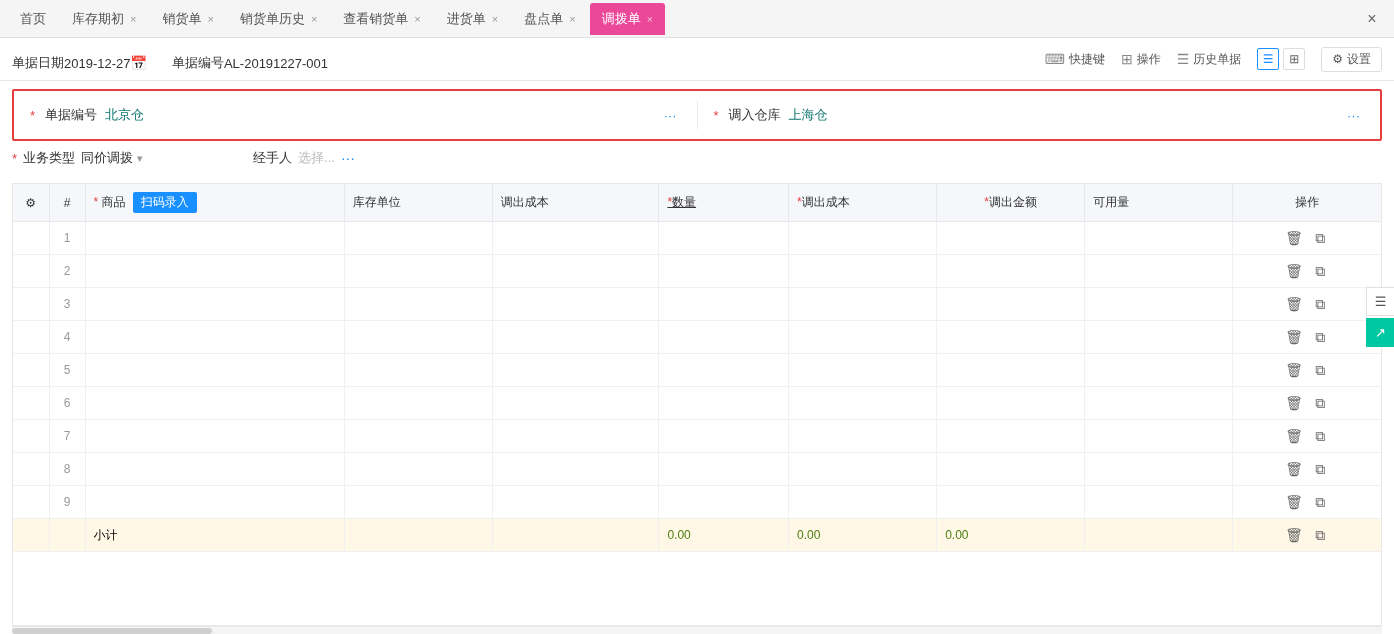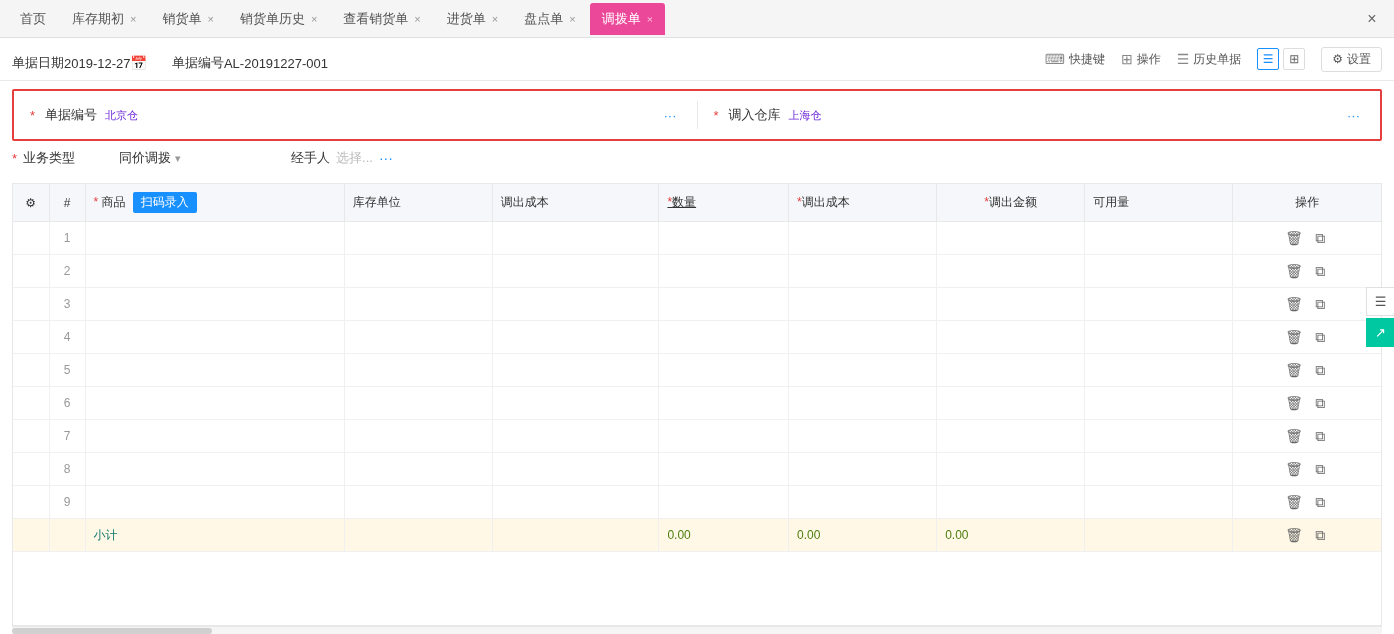--- a/index.html
+++ b/index.html
@@ -103,42 +103,41 @@
       gap: 0;
       background: #fff;
       margin-top: 8px;
     }
     .warehouse-field {
       display: flex; align-items: center; gap: 8px;
       flex: 1;
     }
     .warehouse-field .req { color: #e53e3e; margin-right: 2px; }
     .warehouse-field .wh-label { color: #333; }
-    .warehouse-field .wh-value { color: #6d28d9; font-size: 11px; }
+    .warehouse-field .wh-value { color: #0f766e; font-size: 13px; }
     .warehouse-field .more-btn { color: #1890ff; cursor: pointer; font-size: 13px; margin-left: auto; padding: 0 4px; }
     .warehouse-divider { width: 1px; height: 28px; background: #e8e8e8; margin: 0 16px; }
 
     
     .form-row {
       display: flex; align-items: center;
       padding: 8px 12px;
       gap: 32px;
     }
     .form-item {
       display: flex; align-items: center; gap: 6px;
     }
     .form-item .req { color: #e53e3e; }
     .form-item label { color: #333; white-space: nowrap; }
     .select-field {
       display: flex; align-items: center; gap: 4px;
       min-width: 140px;
       border: none;
       cursor: pointer;
       color: #333;
-      margin-left: 38px;
     }
     .select-arrow { color: #999; font-size: 11px; }
     .placeholder-text { color: #bbb; }
 
     .more-btn-small { color: #1890ff; cursor: pointer; font-size: 14px; }
 
     
     .table-container {
       margin: 8px 12px 0;
       border: 1px solid #e8e8e8;
@@ -191,21 +190,21 @@
     .td-op {
       display: flex; align-items: center; justify-content: center; gap: 8px;
     }
     .op-icon {
       width: 18px; height: 18px;
       display: flex; align-items: center; justify-content: center;
       cursor: pointer;
       color: #666;
       font-size: 14px;
     }
-    .subtotal-label { color: #0f766e; font-size: 12px; }
+    .subtotal-label { color: #000000; font-size: 12px; }
     .subtotal-value { color: #4d7c0f; }
 
     
     .scan-btn {
       background: #1890ff;
       color: #fff;
       border: none;
       border-radius: 2px;
       padding: 2px 8px;
       font-size: 12px;

